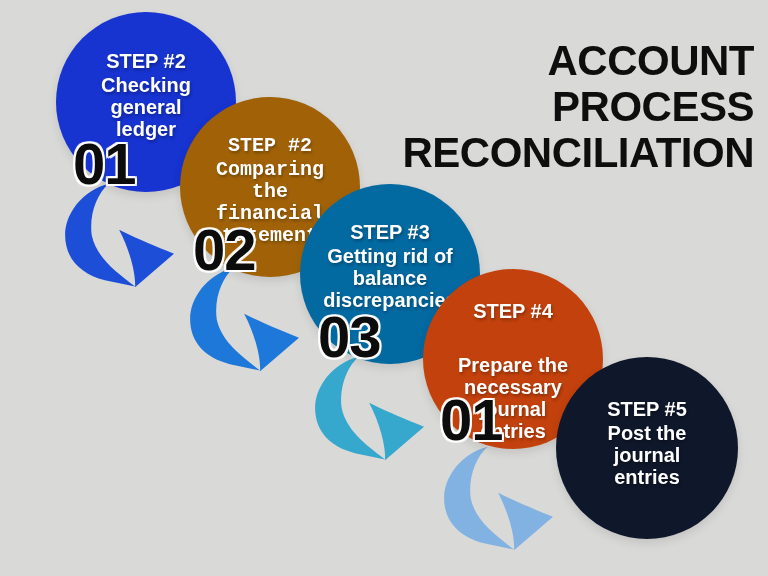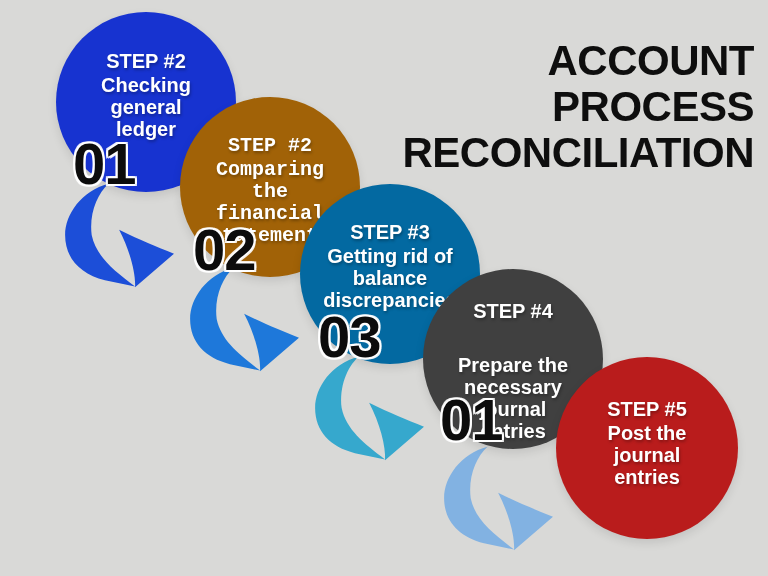--- a/index.html
+++ b/index.html
@@ -123,27 +123,27 @@
       <div class="step-label">STEP #2</div>
       <div class="step-desc d2">Comparing the financial statements</div>
     </div>
   </div>
   <div class="circle c3" style="background-color: #0369a1;">
     <div class="circle-text" style="color: rgb(255, 255, 255);">
       <div class="step-label">STEP #3</div>
       <div class="step-desc d3">Getting rid of balance discrepancies</div>
     </div>
   </div>
-  <div class="circle c4" style="background-color: #404040;">
+  <div class="circle c4" style="background-color: #c2410c;">
     <div class="circle-text" style="color: rgb(255, 255, 255);">
       <div class="step-label">STEP #4</div>
       <div class="step-desc d4">Prepare the necessary journal entries</div>
     </div>
   </div>
-  <div class="circle c5" style="background-color: #b91c1c;">
+  <div class="circle c5" style="background-color: #0f172a;">
     <div class="circle-text" style="color: rgb(255, 255, 255);">
       <div class="step-label">STEP #5</div>
       <div class="step-desc d5">Post the journal entries</div>
     </div>
   </div>
 
   <div class="step-number n1" style="color: rgb(12, 12, 12);">01</div>
   <div class="step-number n2" style="color: rgb(12, 12, 12);">02</div>
   <div class="step-number n3" style="color: rgb(12, 12, 12);">03</div>
   <div class="step-number n4" style="color: rgb(12, 12, 12);">01</div>

